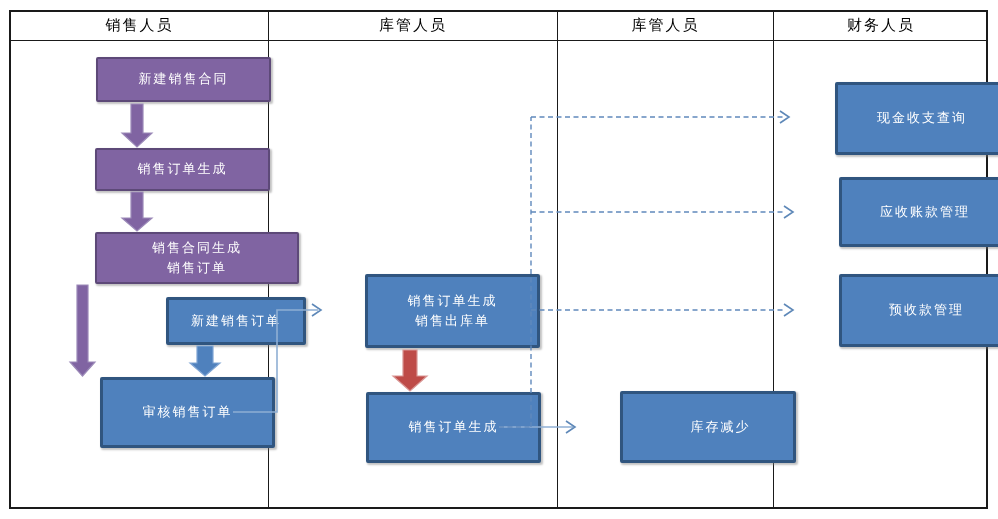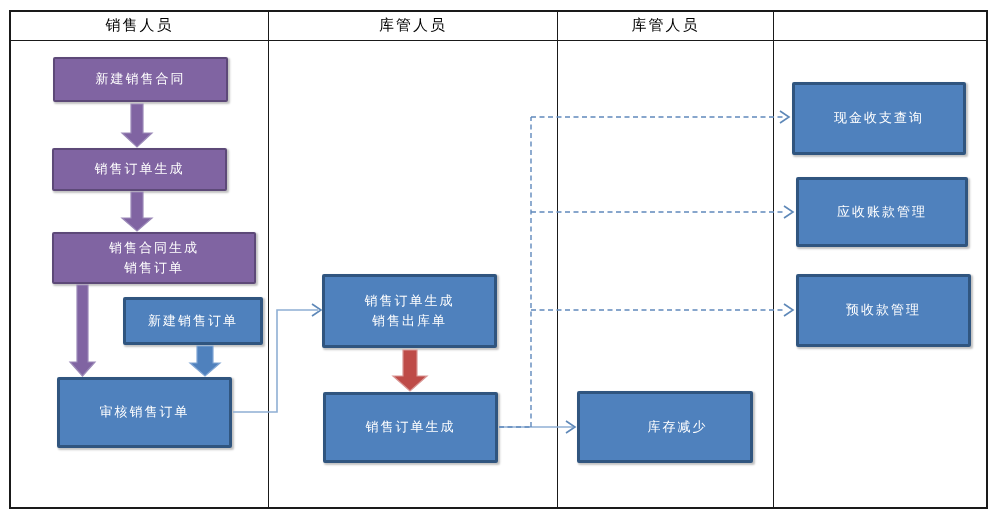--- a/index.html
+++ b/index.html
@@ -50,20 +50,21 @@
     align-items: center;
     justify-content: center;
     text-align: center;
     color: var(--text, #fff);
     font-size: 13px;
     letter-spacing: 2px;
     line-height: 1.55;
     white-space: pre-line;
     border-radius: 2px;
     box-shadow: 1.5px 1.5px 2px rgba(120,120,120,0.45);
+    margin-left: 43px;
   }
   .node.purple {
     background: var(--purple-fill, #8064A2);
     border: 2px solid var(--purple-border, #5D4978);
   }
   .node.blue {
     background: var(--blue-fill, #4F81BD);
     border: 3px solid var(--blue-border, #30557F);
   }
   svg.overlay {
@@ -85,20 +86,21 @@
 
   <div class="frame"></div>
   <div class="hline" style="left:11px; top:40px; width:976px;"></div>
   <div class="vline" style="left:268px; top:11px; height:497px;"></div>
   <div class="vline" style="left:557px; top:11px; height:497px;"></div>
   <div class="vline" style="left:773px; top:11px; height:497px;"></div>
 
   <div class="lane-label" style="left:11px;  width:257px;">销售人员</div>
   <div class="lane-label" style="left:269px; width:288px;">库管人员</div>
   <div class="lane-label" style="left:558px; width:215px;">库管人员</div>
+  <div class="lane-label" style="left:774px; width:214px;">财务人员</div>
 
   <div class="node purple" style="left:53px; top:57px;  width:175px; height:45px;">新建销售合同</div>
   <div class="node purple" style="left:52px; top:148px; width:175px; height:43px;">销售订单生成</div>
   <div class="node purple" style="left:52px; top:232px; width:204px; height:52px;">销售合同生成
 销售订单</div>
   <div class="node blue" style="left:123px; top:297px; width:140px; height:48px;">新建销售订单</div>
   <div class="node blue" style="left:57px; top:377px; width:175px; height:71px;">审核销售订单</div>
 
   <div class="node blue" style="left:322px; top:274px; width:175px; height:74px;">销售订单生成
 销售出库单</div>

